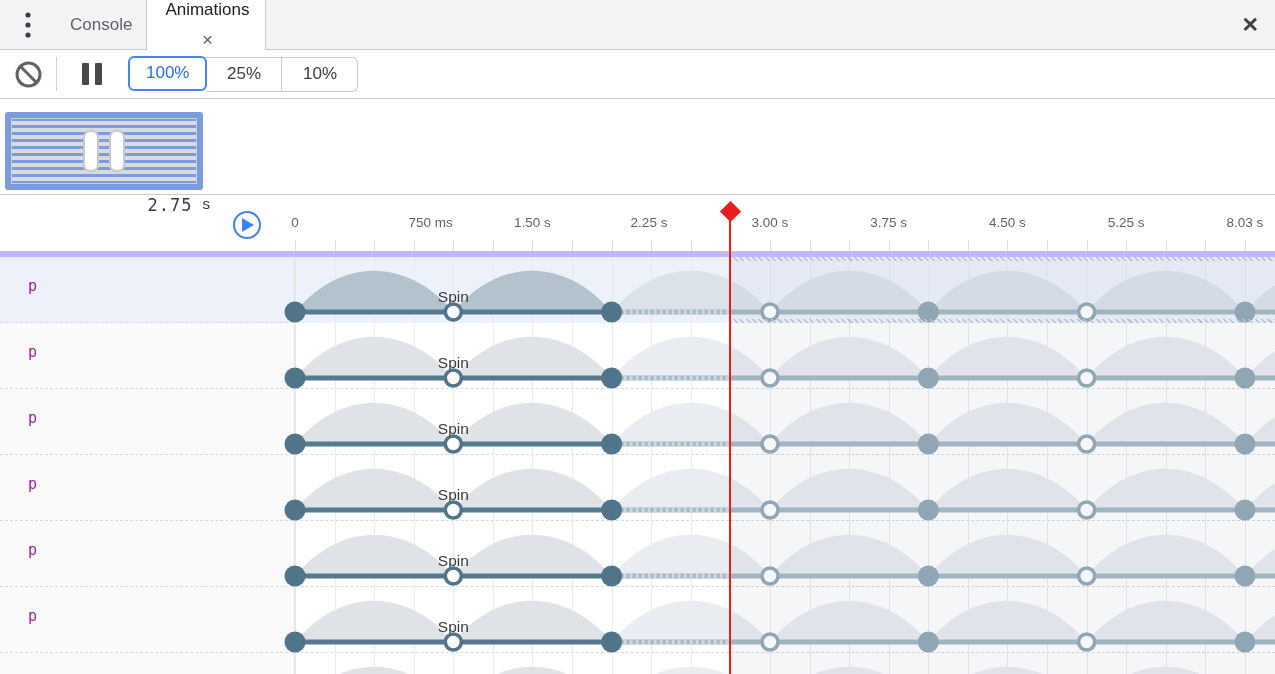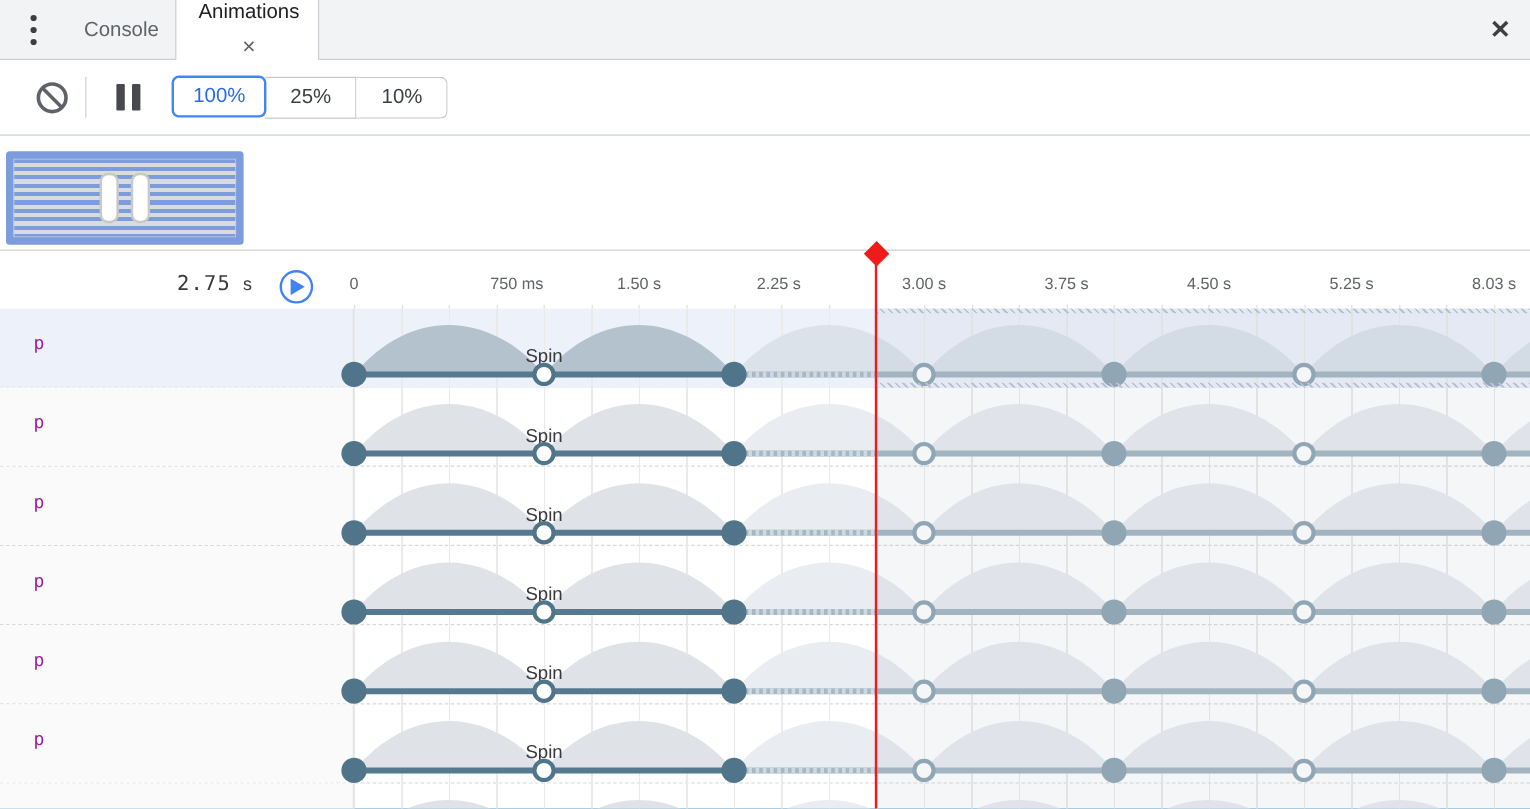--- a/index.html
+++ b/index.html
@@ -1,33 +1,33 @@
 <!DOCTYPE html>
 <html><head>
 <meta charset="utf-8">
 <style>
   * { margin:0; padding:0; box-sizing:border-box; }
   html,body { width:1275px; height:674px; overflow:hidden; }
   body { font-family:"Liberation Sans", sans-serif; background:#fff; position:relative; }
-  #app { position:absolute; inset:0; width:1275px; height:674px; overflow:hidden; background:#0369a1; }
+  #app { position:absolute; inset:0; width:1275px; height:674px; overflow:hidden; background:#c4b5fd; }
 
   
   .tabbar { position:relative; height:50px; background:#f1f3f4; border-bottom:1px solid #cacdd1; display:flex; align-items:stretch; }
   .kebab { width:56px; display:flex; align-items:center; justify-content:center; cursor:pointer; }
   .kebab svg { display:block; }
   .tab-plain { display:flex; align-items:center; padding:0 14px; font-size:17px; color:#5f6368; cursor:pointer; }
   .tab-active { display:flex; align-items:center; gap:10px; padding:0 16px 0 18px; background:#fff;
                 border-left:1px solid #cacdd1; border-right:1px solid #cacdd1; margin-bottom:-1px;
                 font-size:17px; color:#202124; cursor:pointer;flex-direction:column; }
   .tab-close { font-size:19px; color:#5f6368; line-height:1; cursor:pointer; padding:0 2px; }
   .panel-close { position:absolute; right:16px; top:0; height:50px; display:flex; align-items:center;
                  font-size:21px; color:#3c4043; cursor:pointer; font-weight:bold; }
 
   
-  .toolbar { height:63px; background:#fff; border-bottom:1px solid #ccc; display:flex; align-items:center;padding-left:15px; }
+  .toolbar { height:49px; background:#fff; border-bottom:1px solid #ccc; display:flex; align-items:center; }
   .tool-icon { width:56px; display:flex; justify-content:center; cursor:pointer; }
   .tool-divider { width:1px; height:34px; background:#d0d0d0; }
   .pause-btn { width:70px; display:flex; justify-content:center; gap:6px; cursor:pointer; }
   .pause-btn i { display:block; width:7px; height:22px; background:#47494d; border-radius:1px; }
   .rates { display:flex; margin-left:2px; }
   .rate { min-width:76px; padding:0 16px; height:35px; display:flex; align-items:center; justify-content:center;
           font-size:17px; color:#3c4043; background:#fff; border:1px solid #c7c7c7; border-left-width:0; cursor:pointer; }
   .rate:first-child { border-left-width:1px; border-radius:6px 0 0 6px; }
   .rate:last-child { border-radius:0 6px 6px 0; }
   .rate.selected { border:2px solid #4285f4; color:#2a6ce8; border-radius:6px; margin:-1px; z-index:2; }
@@ -35,21 +35,21 @@
   
   .previewbar { height:96px; background:#fff; border-bottom:1px solid #ccc; position:relative; }
   .anim-buffer { position:absolute; left:5px; top:13px; width:198px; height:78px; border-radius:3px; cursor:pointer;
                  background:repeating-linear-gradient(to bottom, #7d9cdb 0 3.5px, #d9dbdf 3.5px 7px);
                  background-color:#7d9cdb; border:6px solid #7d9cdb; box-shadow:0 0 0 1px #c4cfe4 inset; }
   .anim-buffer .pbars { position:absolute; left:50%; top:50%; transform:translate(-50%,-50%); display:flex; gap:10px; }
   .anim-buffer .pbars i { display:block; width:16px; height:42px; background:#fff; border:2px solid #c9c9cc; border-radius:7px; }
 
   
   .ruler { position:relative; height:57px; background:#fff; border-bottom:1px solid #c6c6c6; }
-  .cur-time { position:absolute; left:0; top:0; width:210px; height:100%; display:flex; align-items:center; justify-content:flex-end; gap:10px; }
+  .cur-time { position:absolute; left:0; top:0; width:210px; height:100%; display:flex; align-items:flex-start; justify-content:flex-end; gap:10px; }
   .cur-time .num { font-family:"DejaVu Sans Mono", monospace; font-size:17px; color:#38383d; letter-spacing:1px; }
   .cur-time .unit { font-size:15px; color:#38383d; }
   .play-btn { position:absolute; left:233px; top:16px; width:28px; height:28px; border-radius:50%;
               border:2.5px solid #3f83f0; background:#fff; cursor:pointer; display:flex; align-items:center; justify-content:center; }
   .play-btn svg { display:block; margin-left:2px; }
   .tick-label { position:absolute; top:20px; transform:translateX(-50%); font-size:13.5px; color:#5f6368; white-space:nowrap; }
   .tick-mark { position:absolute; bottom:0; width:1px; height:11px; background:#ddd; }
 
   
   .rows { position:absolute; left:0; top:257px; width:1275px; height:417px; overflow:hidden; background:#fff; }

